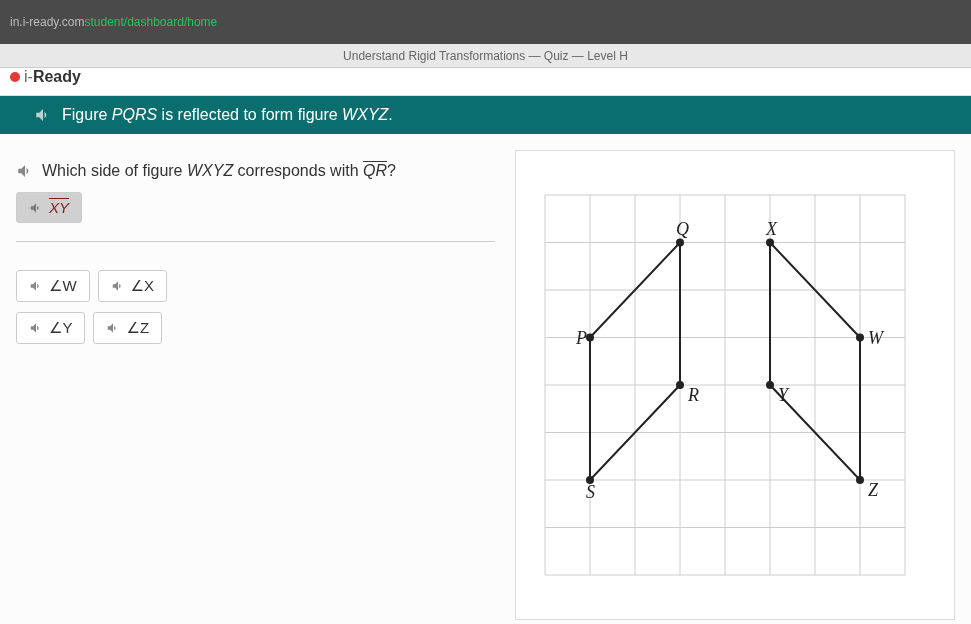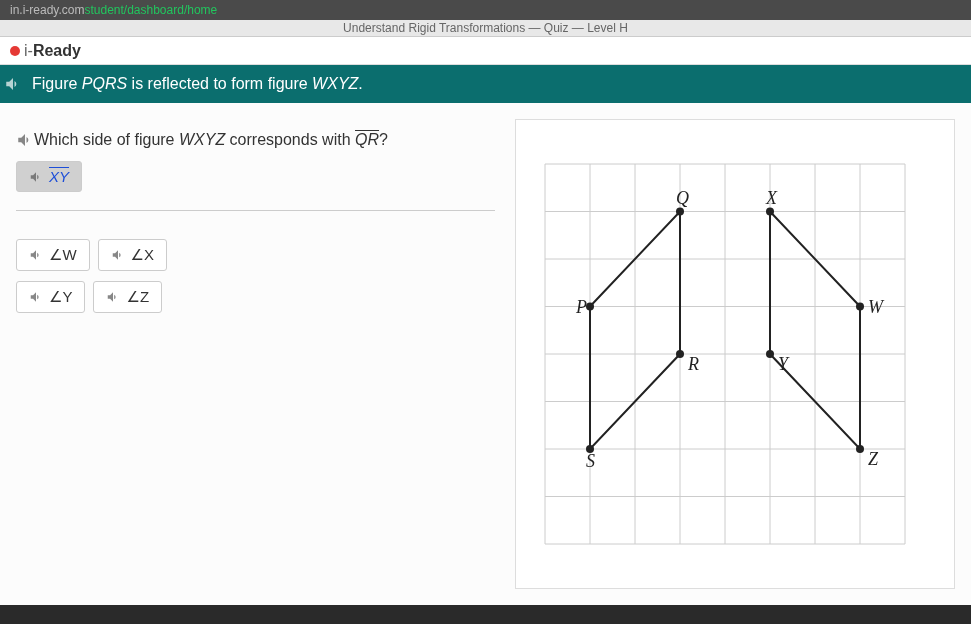--- a/index.html
+++ b/index.html
@@ -1,33 +1,33 @@
 <!DOCTYPE html>
 <html><head>
 <meta charset="utf-8">
 <style>
 *{margin:0;padding:0;box-sizing:border-box}
 body{font-family:Arial,Helvetica,sans-serif;background:#2a2a2a;width:971px;height:624px;overflow:hidden}
-.browser-bar{background:#4a4a4a;height:20px;display:flex;align-items:center;padding:0 10px;color:#999;font-size:12px}
+.browser-bar{background:#4a4a4a;height:44px;display:flex;align-items:center;padding:0 10px;color:#999;font-size:12px}
 .url-bar{color:#bbb}
 .url-path{color:#22c55e}
-.title-bar{background:#e8e8e8;height:17px;display:flex;align-items:center;justify-content:center;color:#666;font-size:12px;border-bottom:1px solid #ccc}
-.app-bar{background:#fff;height:28px;display:flex;align-items:center;padding:0 10px;border-bottom:1px solid #ddd}
+.title-bar{background:#e8e8e8;height:24px;display:flex;align-items:center;justify-content:center;color:#666;font-size:12px;border-bottom:1px solid #ccc}
+.app-bar{background:#fff;height:28px;display:flex;align-items:flex-start;padding:0 10px;border-bottom:1px solid #ddd}
 .brand{display:flex;align-items:center;gap:4px;font-weight:bold;color:#333}
 .brand-dot{width:10px;height:10px;border-radius:50%;background:#e53935}
 .brand-text span{color:#666;font-weight:normal}
-.lesson-header{background:#0b6e6e;color:#fff;padding:10px 4px;display:flex;align-items:center;gap:10px;font-size:16px}
+.lesson-header{background:#0b6e6e;color:#fff;padding:10px 34px;display:flex;align-items:center;gap:10px;font-size:16px}
 .content{display:flex;padding:16px;gap:20px;background:#fcfcfc;height:calc(624px - 28px - 24px - 28px - 42px)}
 .left{flex:1;display:flex;flex-direction:column;gap:0}
 .question-block{padding:10px 0}
-.question-line{display:flex;align-items:center;color:#333;font-size:16px;line-height:1.4}
+.question-line{display:flex;align-items:center;gap:8px;color:#333;font-size:16px;line-height:1.4}
 .qtext{flex:1}
 .qtext .em{font-style:italic}
 .answer-row{margin-top:10px;display:flex;gap:8px;flex-wrap:wrap}
-.answer-chip{display:inline-flex;align-items:center;gap:6px;background:#e5e5e5;border:1px solid #ccc;border-radius:3px;padding:6px 12px;color:#1d4ed8;font-size:15px;cursor:default}
+.answer-chip{display:inline-flex;align-items:center;gap:6px;background:#e5e5e5;border:1px solid #ccc;border-radius:3px;padding:6px 12px;color:#7f1d1d;font-size:15px;cursor:default}
 .answer-chip.sel{background:#d0d0d0}
 .choice{display:inline-flex;align-items:center;gap:6px;background:#fff;border:1px solid #ccc;border-radius:3px;padding:6px 12px;color:#333;font-size:15px;cursor:pointer}
 hr.div{border:none;border-top:1px solid #ccc;margin:8px 0}
 .sound-icon{width:18px;height:18px;flex-shrink:0;opacity:.7}
 .right{width:440px;background:#fff;border:1px solid #ddd;display:flex;align-items:center;justify-content:center}
 svg.grid{display:block}
 .overline{text-decoration:overline;font-style:italic}
 </style>
 </head>
 <body>

